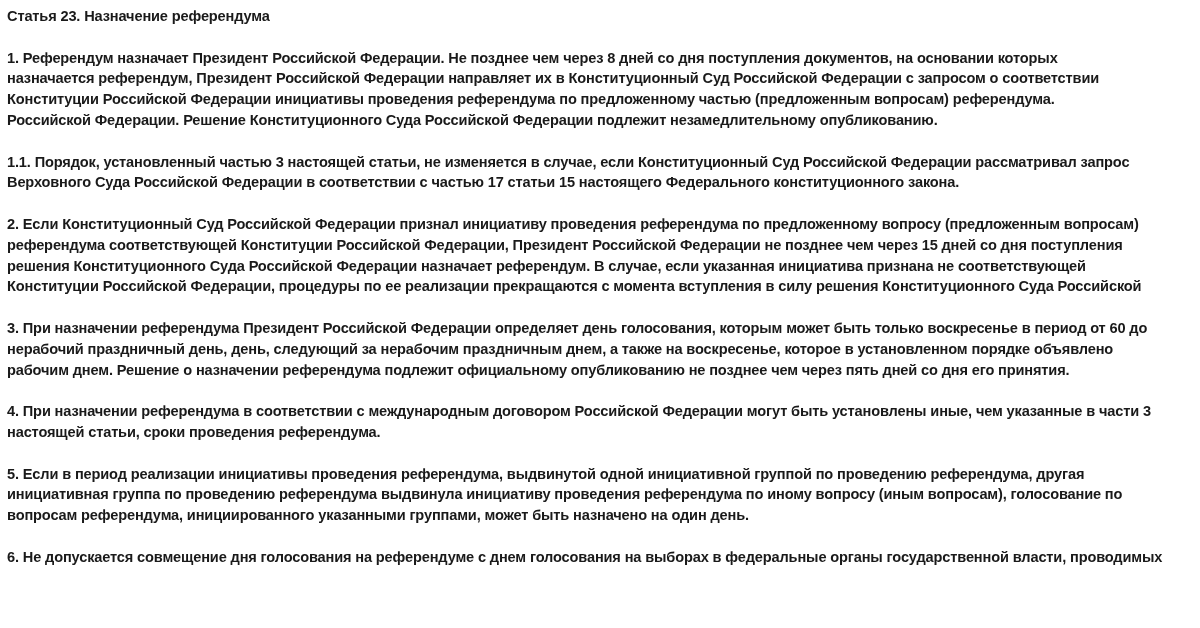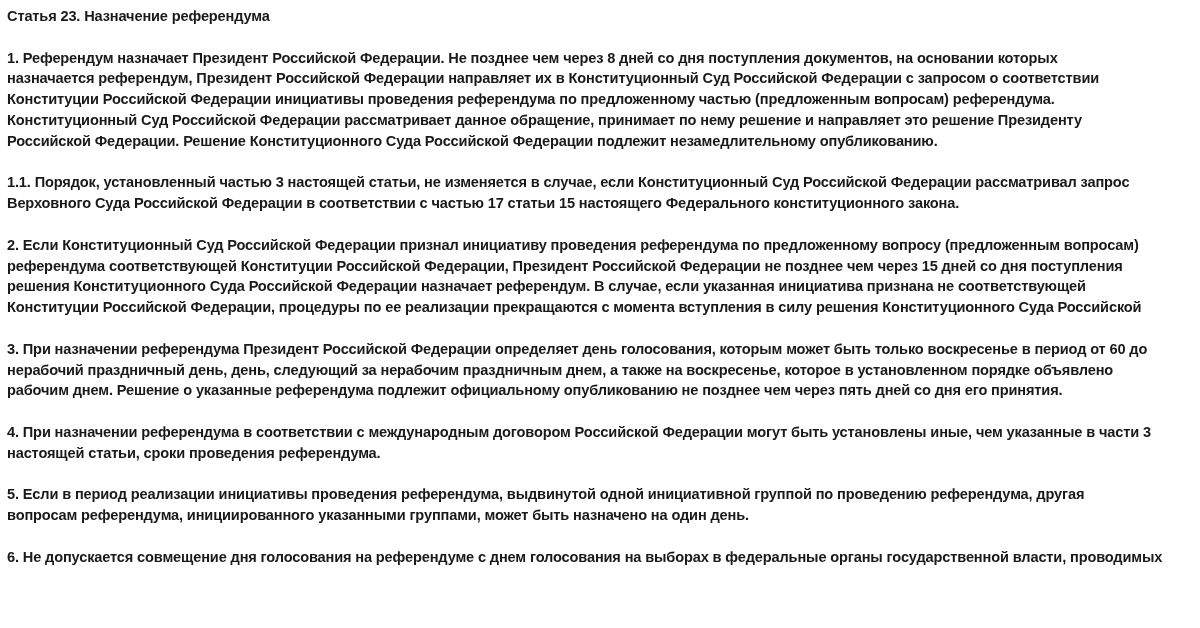--- a/index.html
+++ b/index.html
@@ -41,21 +41,20 @@
 <body>
 
 <div class="doc">
   <div class="line">Статья 23. Назначение референдума</div>
   <div class="gap"></div>
 
   <div class="para">
     <div class="line">1. Референдум назначает Президент Российской Федерации. Не позднее чем через 8 дней со дня поступления документов, на основании которых</div>
     <div class="line">назначается референдум, Президент Российской Федерации направляет их в Конституционный Суд Российской Федерации с запросом о соответствии</div>
     <div class="line">Конституции Российской Федерации инициативы проведения референдума по предложенному частью (предложенным вопросам) референдума.</div>
-    <div class="line">Конституционный Суд Российской Федерации рассматривает данное обращение, принимает по нему решение и направляет это решение Президенту</div>
     <div class="line">Российской Федерации. Решение Конституционного Суда Российской Федерации подлежит незамедлительному опубликованию.</div>
   </div>
   <div class="gap"></div>
 
   <div class="para">
     <div class="line">1.1. Порядок, установленный частью 3 настоящей статьи, не изменяется в случае, если Конституционный Суд Российской Федерации рассматривал запрос</div>
     <div class="line">Верховного Суда Российской Федерации в соответствии с частью 17 статьи 15 настоящего Федерального конституционного закона.</div>
   </div>
   <div class="gap"></div>
 
@@ -63,32 +62,33 @@
     <div class="line">2. Если Конституционный Суд Российской Федерации признал инициативу проведения референдума по предложенному вопросу (предложенным вопросам)</div>
     <div class="line">референдума соответствующей Конституции Российской Федерации, Президент Российской Федерации не позднее чем через 15 дней со дня поступления</div>
     <div class="line">решения Конституционного Суда Российской Федерации назначает референдум. В случае, если указанная инициатива признана не соответствующей</div>
     <div class="line">Конституции Российской Федерации, процедуры по ее реализации прекращаются с момента вступления в силу решения Конституционного Суда Российской</div>
   </div>
   <div class="gap"></div>
 
   <div class="para">
     <div class="line">3. При назначении референдума Президент Российской Федерации определяет день голосования, которым может быть только воскресенье в период от 60 до</div>
     <div class="line">нерабочий праздничный день, день, следующий за нерабочим праздничным днем, а также на воскресенье, которое в установленном порядке объявлено</div>
-    <div class="line">рабочим днем. Решение о указанные референдума подлежит официальному опубликованию не позднее чем через пять дней со дня его принятия.</div>
+    <div class="line">рабочим днем. Решение о назначении референдума подлежит официальному опубликованию не позднее чем через пять дней со дня его принятия.</div>
   </div>
   <div class="gap"></div>
 
   <div class="para">
     <div class="line">4. При назначении референдума в соответствии с международным договором Российской Федерации могут быть установлены иные, чем указанные в части 3</div>
     <div class="line">настоящей статьи, сроки проведения референдума.</div>
   </div>
   <div class="gap"></div>
 
   <div class="para">
     <div class="line">5. Если в период реализации инициативы проведения референдума, выдвинутой одной инициативной группой по проведению референдума, другая</div>
+    <div class="line">инициативная группа по проведению референдума выдвинула инициативу проведения референдума по иному вопросу (иным вопросам), голосование по</div>
     <div class="line">вопросам референдума, инициированного указанными группами, может быть назначено на один день.</div>
   </div>
   <div class="gap"></div>
 
   <div class="para">
     <div class="line">6. Не допускается совмещение дня голосования на референдуме с днем голосования на выборах в федеральные органы государственной власти, проводимых</div>
   </div>
 </div>
 
 </body></html>

